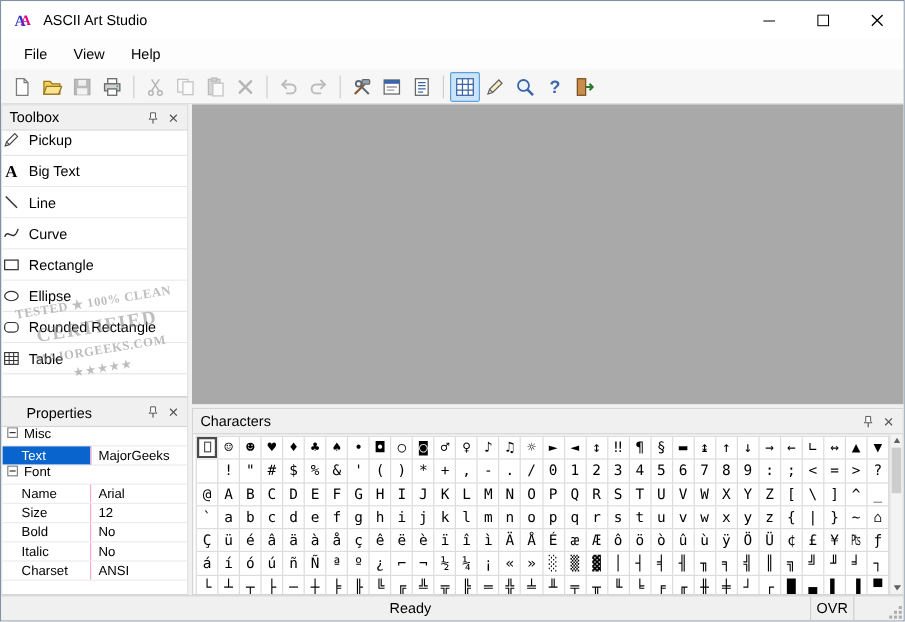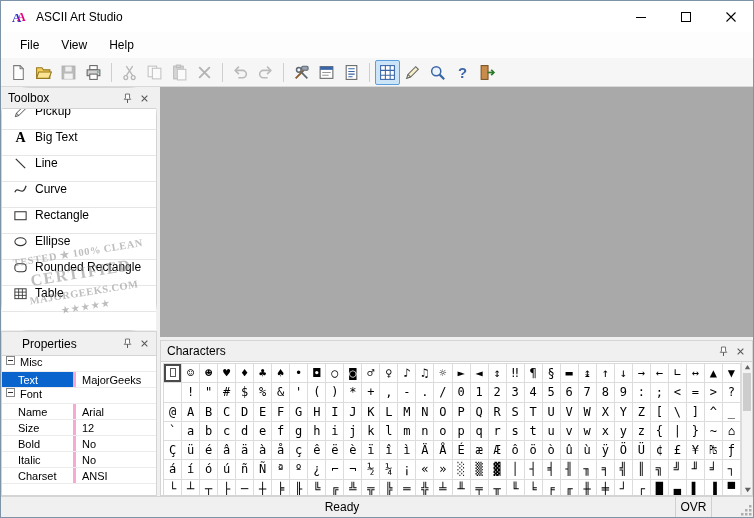--- a/index.html
+++ b/index.html
@@ -31,42 +31,42 @@
   .tb-sep{width:1px;height:19px;background:#cfcfcf;margin:0 5px;flex:none;}
 
   
   .main{flex:1;display:flex;min-height:0;background:#f0f0f0;}
   .left-col{width:156px;flex:none;display:flex;flex-direction:column;min-height:0;}
   .v-splitter{width:3px;flex:none;background:#f0f0f0;}
   .right-col{flex:1;display:flex;flex-direction:column;min-width:0;min-height:0;}
   .h-splitter{height:3px;flex:none;background:#f0f0f0;}
 
   .panel{display:flex;flex-direction:column;background:#fff;border:1px solid #d4d4d4;min-height:0;}
-  .toolbox-panel{height:244px;flex:none;border-radius:28px;}
+  .toolbox-panel{height:244px;flex:none;}
   .props-panel{flex:1;}
   .panel-header{height:21px;flex:none;display:flex;align-items:center;background:#f0f0f0;border-bottom:1px solid #d4d4d4;padding:0 3px 0 6px;}
   .panel-header.tall{height:24px;padding-left:20px;}
   .ph-title{flex:1;}
   .ph-btn{width:17px;height:17px;display:flex;align-items:center;justify-content:center;}
   .ph-btn svg{width:13px;height:13px;}
 
   
   .toolbox-list{flex:1;overflow:hidden;background:#fff;}
   .toolbox-inner{margin-top:-5px;}
-  .toolbox-item{height:26px;display:flex;gap:7px;padding-left:11px;border-bottom:1px solid #e6e6e6;background:#fff;}
+  .toolbox-item{height:26px;display:flex;align-items:center;gap:7px;padding-left:0;border-bottom:1px solid #e6e6e6;background:#fff;}
   .toolbox-item .ti-icon{width:15px;height:15px;flex:none;display:flex;}
   .toolbox-item svg{width:15px;height:15px;}
 
   
   .props-grid{flex:1;overflow:hidden;background:#fff;font-size:11px;}
   .prop-row{height:16px;display:flex;border-bottom:1px solid #ececec;align-items:stretch;}
   .prop-row.group{gap:5px;padding-left:4px;}
   .minus-box{width:9px;height:9px;border:1px solid #848484;position:relative;flex:none;background:#fff;}
   .minus-box::after{content:"";position:absolute;left:1px;right:1px;top:3px;height:1px;background:#333;}
-  .prop-name{width:74px;flex:none;padding:2px 0 0 16px;border-right:3px solid #f9a8d4;}
+  .prop-name{width:74px;flex:none;padding:2px 0 0 16px;border-right:1px solid #f9a8d4;}
   .prop-value{flex:1;padding:2px 0 0 6px;}
   .prop-row.selected .prop-name{background:#0a64cd;color:#fff;}
 
   
   .canvas{flex:1;background:#a9a9a9;min-height:0;}
 
   
   .chars-panel{height:156px;flex:none;}
   .chars-body{flex:1;display:flex;min-height:0;}
   .char-grid{flex:1;overflow:hidden;margin:1px 0 0 2px;display:grid;grid-template-columns:repeat(32,1fr);grid-auto-rows:19.3px;border-top:1px solid #d9d9d9;border-left:1px solid #d9d9d9;background:#fff;font-family:"DejaVu Sans Mono","DejaVu Sans",monospace;font-size:12px;line-height:18px;}

